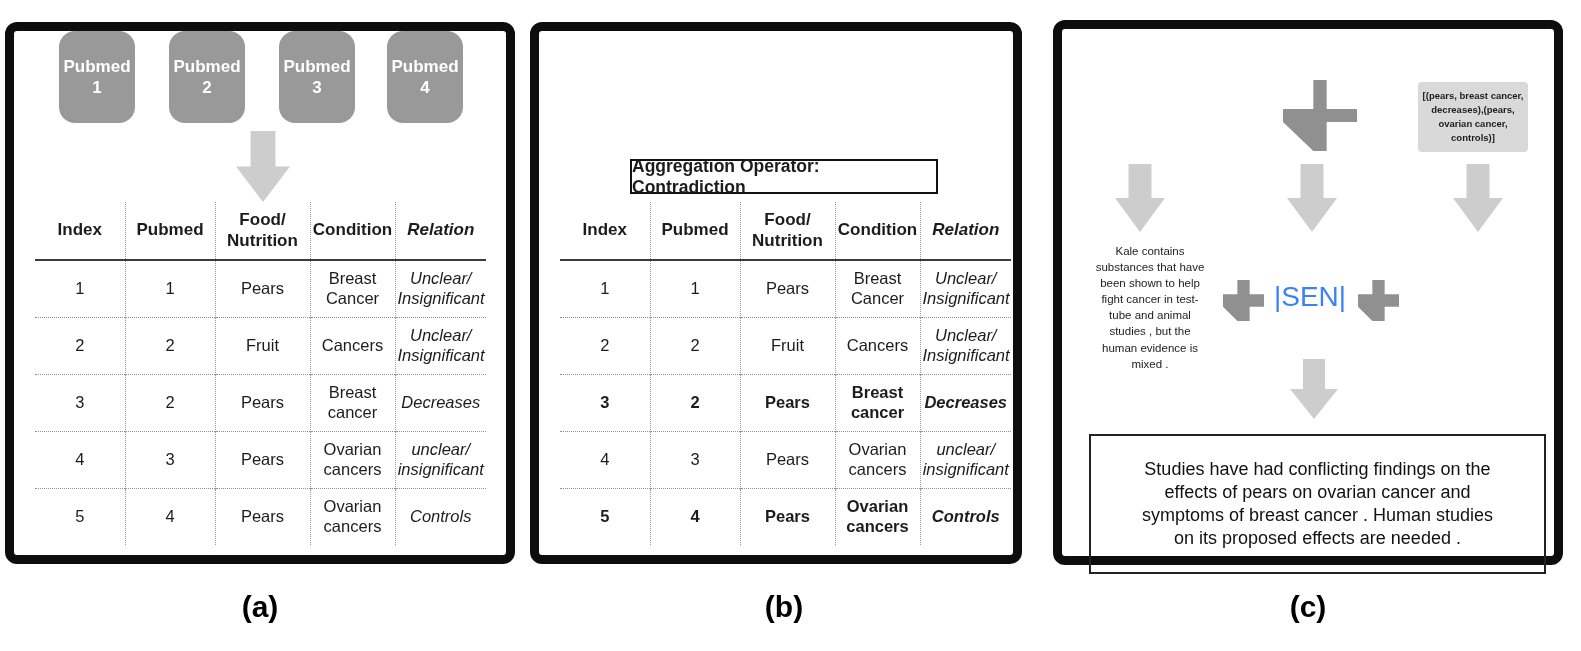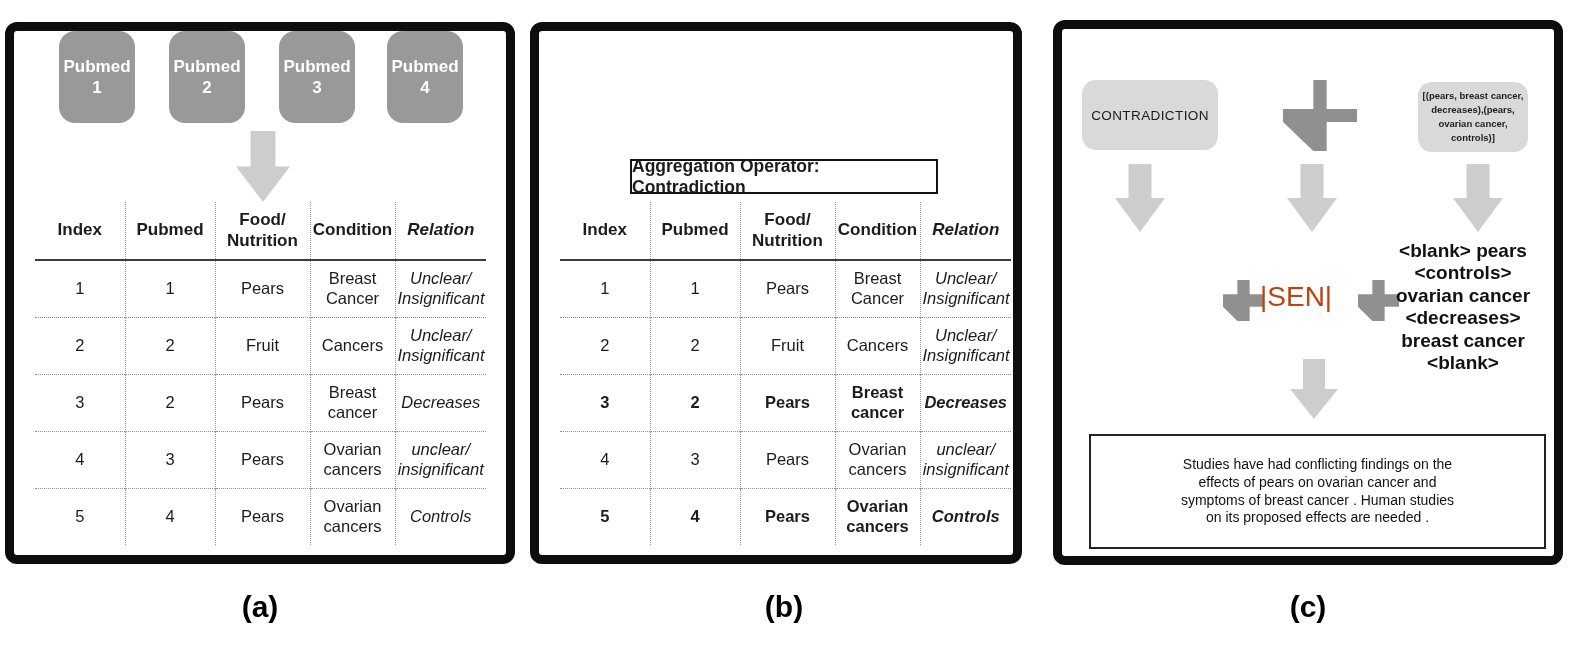--- a/index.html
+++ b/index.html
@@ -101,45 +101,45 @@
     border: 2.5px solid #111;
     display: flex; align-items: center; justify-content: center;
     font-size: 17.5px; font-weight: bold;
     background: #fff;
   }
 
   
   .light-box {
     position: absolute;
     background: #d9d9d9;
-    border-radius: 14px;
+    border-radius: 4px;
     display: flex; align-items: center; justify-content: center;
     text-align: center;
   }
   #contradiction-box { left: 20px; top: 51px; width: 136px; height: 70px; font-size: 13.5px; letter-spacing: 0.4px; color: #1a1a1a; }
   #tuples-box { left: 356px; top: 53px; width: 110px; height: 70px; font-size: 9.5px; font-weight: 600; line-height: 1.5; white-space: pre-line; padding: 4px; }
 
   #evidence-text {
     position: absolute; left: 16px; top: 214px; width: 144px;
     font-size: 11.5px; line-height: 1.4; text-align: center; white-space: pre-line;
   }
   #sen-token {
     position: absolute; left: 198px; top: 252px; width: 100px;
-    font-size: 28px; color: #c2410c;
+    font-size: 28px; text-align: center; color: #3b82f6;
   }
   #template-text {
     position: absolute; left: 318px; top: 211px; width: 166px;
     font-size: 19px; font-weight: bold; line-height: 1.18;
     text-align: center; white-space: pre-line; color: #111;
   }
   #output-box {
-    position: absolute; left: 27px; top: 405px; width: 457px; height: 115px;
+    position: absolute; left: 27px; top: 405px; width: 457px; height: 140px;
     border: 2px solid #222;
     display: flex; align-items: center; justify-content: center;
-    font-size: 14px; line-height: 1.27; text-align: center; white-space: pre-line;
+    font-size: 18px; line-height: 1.27; text-align: center; white-space: pre-line;
     color: #111;
   }
 </style>
 </head>
 <body>
 
 <div class="panel" id="panel-a">
   <div class="source-box" style="left:45px;">
     <span>Pubmed</span>
     <span>1</span>
@@ -290,40 +290,41 @@
 cancers</td>
             <td>Controls</td>
           </tr>
         </tbody>
       </table>
     </div>
 </div>
 
 <div class="panel" id="panel-c">
 
-  <div class="light-box" id="contradiction-box">CONTRADICTION</div>
   <div class="plus plus-big" style="left:221px; top:51px; width:74px; height:71px;"></div>
   <div class="light-box" id="tuples-box">[(pears, breast cancer,
 decreases),(pears,
 ovarian cancer,
 controls)]</div>
 
   <div class="arrow-down" style="left:53px;  top:135px; width:50px; height:68px;"></div>
   <div class="arrow-down" style="left:225px; top:135px; width:50px; height:68px;"></div>
   <div class="arrow-down" style="left:391px; top:135px; width:50px; height:68px;"></div>
 
+  <div id="evidence-text">Kale contains
+substances that have
+been shown to help
+fight cancer in test-
+tube and animal
+studies , but the
+human evidence is
+mixed .</div>
   <div class="plus plus-small" style="left:161px; top:251px; width:41px; height:41px;"></div>
   <div id="sen-token">|SEN|</div>
   <div class="plus plus-small" style="left:296px; top:251px; width:41px; height:41px;"></div>
-  <div id="template-text">&lt;blank&gt; pears
-&lt;controls&gt;
-ovarian cancer
-&lt;decreases&gt;
-breast cancer
-&lt;blank&gt;</div>
 
   <div class="arrow-down" style="left:228px; top:330px; width:48px; height:60px;"></div>
 
   <div id="output-box">Studies have had conflicting findings on the
 effects of pears on ovarian cancer and
 symptoms of breast cancer . Human studies
 on its proposed effects are needed .</div>
 </div>
 
 <div class="panel-label" id="label-a">(a)</div>

